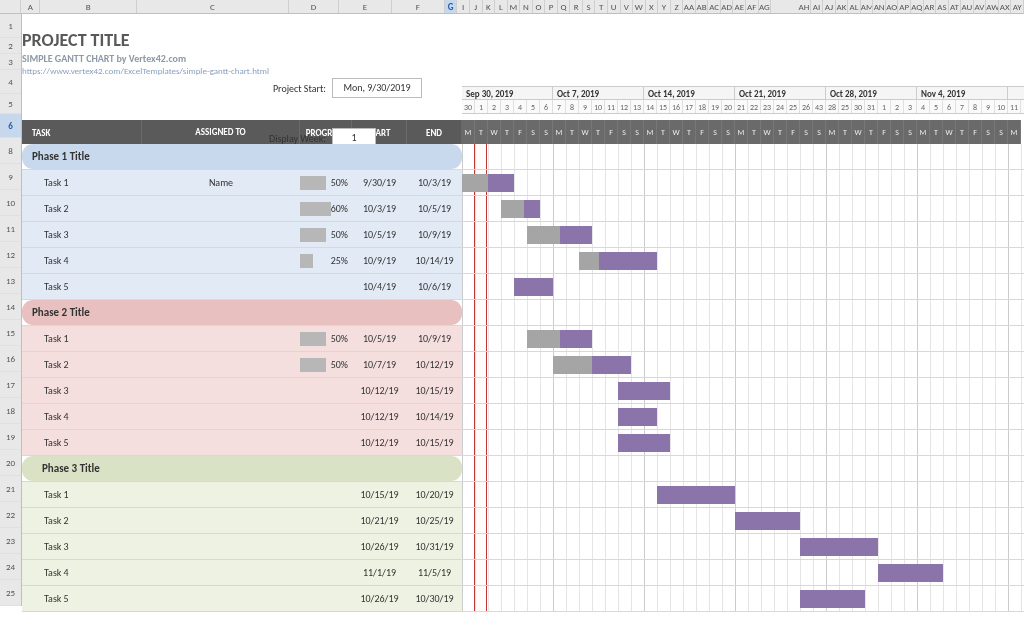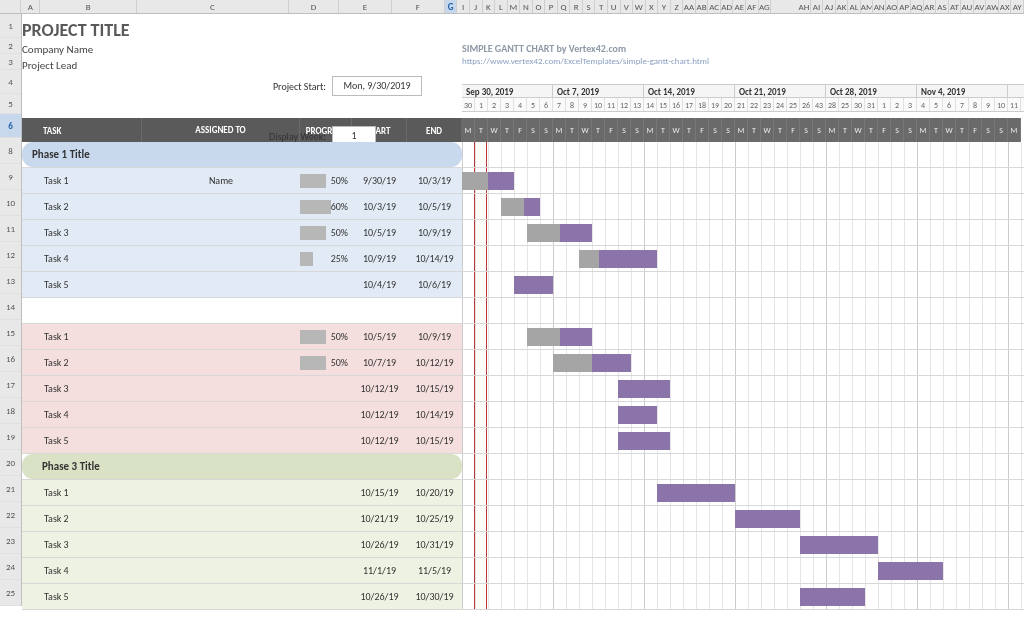--- a/index.html
+++ b/index.html
@@ -27,21 +27,21 @@
     left:0; top:14px;
     width:22px;
     background:#e8e8e8;
     border-right:1px solid #bfbfbf;
     font-size:9px;
     color:#555;
   }
   .rowhdr div { border-bottom:1px solid #e0e0e0; text-align:center; }
   .maingrid {
     position:absolute;
-    left:22px; top:18px;
+    left:22px; top:28px;
     width:1002px;
   }
   .titlebar { height:24px; line-height:24px; }
   .title { font-size:18px; font-weight:700; color:#595959; }
   .sub { font-size:11px; color:#444; height:16px; line-height:16px;}
   .label-right { width:290px; text-align:right; font-size:10px; color:#333; padding-right:6px;}
   .datebox {
     border:1px solid #bbb; width:90px; height:20px; text-align:center; line-height:18px; font-size:10px;
     background:#fff;
   }
@@ -197,24 +197,20 @@
     <div style="height: 26px; line-height: 26px;">24</div>
     <div style="height: 26px; line-height: 26px;">25</div>
   </div>
 
 <div class="maingrid">
 
   <div class="titlebar">
     <span class="title">PROJECT TITLE</span>
   </div>
   <div style="display:flex;">
-    <div style="width:440px;">
-      <div class="sub">Company Name</div>
-      <div class="sub">Project Lead</div>
-    </div>
     <div style="flex:1; padding-top:0px;">
       <div class="creditline">SIMPLE GANTT CHART by Vertex42.com</div>
       <div class="creditline2">https://www.vertex42.com/ExcelTemplates/simple-gantt-chart.html</div>
     </div>
   </div>
 
   <div style="position:relative; height:44px;">
     <div style="position:absolute; left:0; top:2px; display:flex; align-items:center;">
       <div class="label-right" style="width:310px;">Project Start:</div>
       <div class="datebox">Mon, 9/30/2019</div>
@@ -276,21 +272,21 @@
           <div style="width: 13px;">8</div>
           <div style="width: 13px;">9</div>
           <div style="width: 13px;">10</div>
           <div style="width: 13px;">11</div>
         </div>
     </div>
   </div>
 
   <div style="display:flex;">
     <div class="tblhdr" style="width:440px;">
-      <div class="cell" style="width:120px; justify-content:flex-start; padding-left:21px;">TASK</div>
+      <div class="cell" style="width:120px; justify-content:flex-start; padding-left:10px;">TASK</div>
       <div class="cell" style="width:158px; flex-direction:column; line-height:10px;">
           <span>ASSIGNED TO</span>
         </div>
       <div class="cell" style="width:52px;">PROGRESS</div>
       <div class="cell" style="width:55px;">START</div>
       <div class="cell" style="width:55px;">END</div>
     </div>
     <div class="dowrow" id="dowrow" style="width:562px;">
         <div style="width: 13px;">M</div>
         <div style="width: 13px;">T</div>
@@ -465,20 +461,21 @@
           <div class="cell" style="width: 158px; justify-content: center;"></div>
           <div class="progresscell"></div>
           <div class="cell" style="width: 55px; justify-content: center;">10/4/19</div>
           <div class="cell" style="width: 55px; justify-content: center;">10/6/19</div>
         </div>
         <div class="ganttarea">
           <div class="bar" style="left: 52px; width: 39px;"></div>
         </div>
       </div>
       <div class="taskrow phaserow">
+        <div class="left phase2" style="width:440px; padding-left:10px;">Phase 2 Title</div>
         <div class="ganttarea"></div>
       </div>
       <div class="taskrow">
         <div class="left phase2row" style="width: 440px;">
           <div class="cell" style="width: 120px; padding-left: 22px;">Task 1</div>
           <div class="cell" style="width: 158px; justify-content: center;"></div>
           <div class="progresscell">
             <div class="progressbar" style="width: 26px;"></div>
             <span style="position: relative;">50%</span>
           </div>

